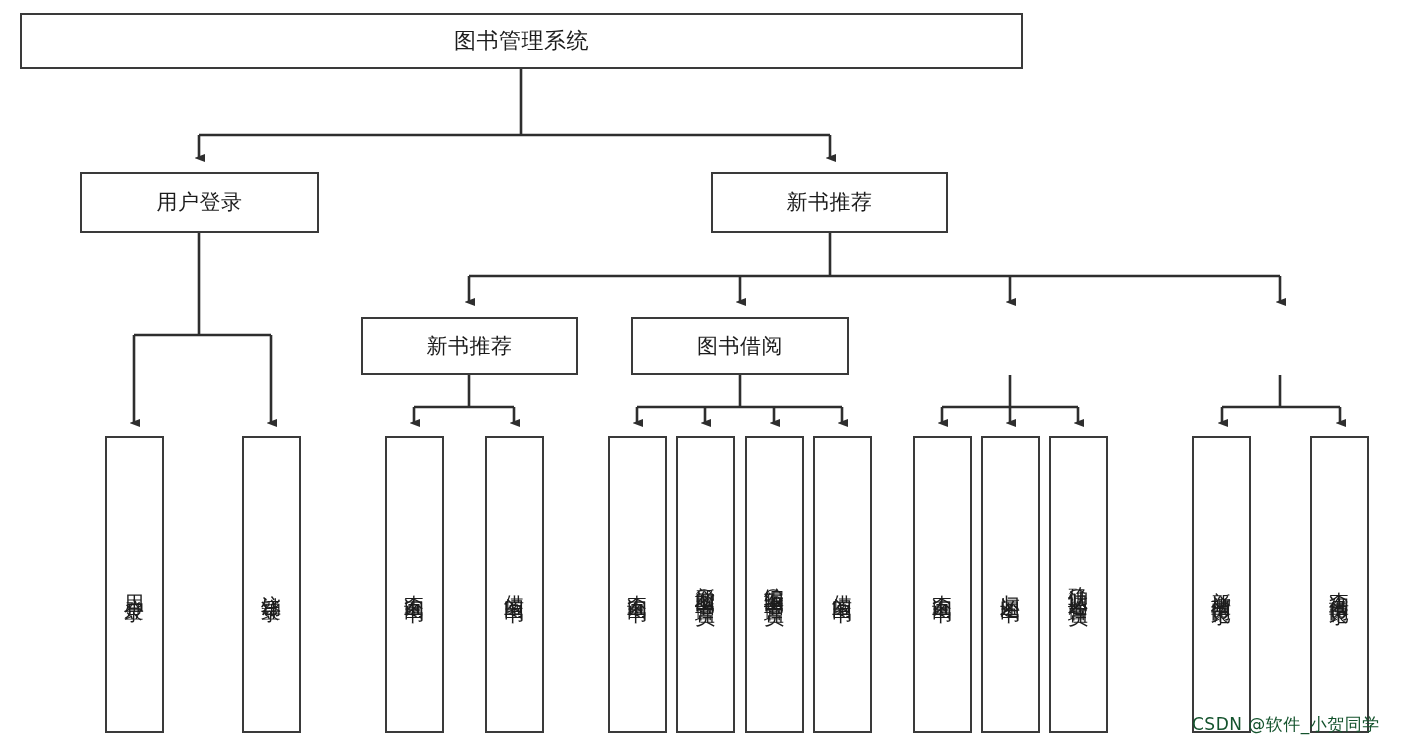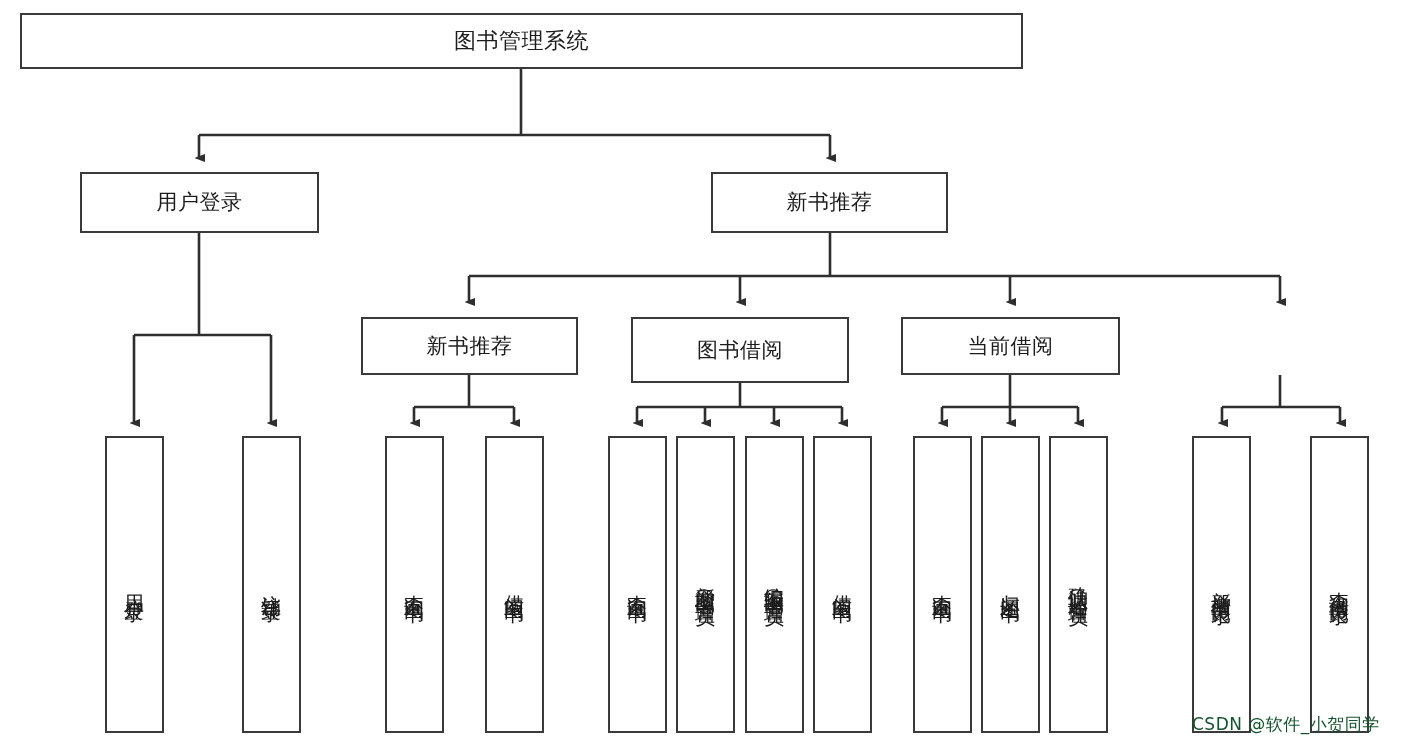--- a/index.html
+++ b/index.html
@@ -129,25 +129,22 @@
   <div class="node h" style="left:80px; top:172px; width:239px; height:61px;">
     <span>用户登录</span>
   </div>
   <div class="node h" style="left:711px; top:172px; width:237px; height:61px;">
     <span>新书推荐</span>
   </div>
 
   <div class="node h" style="left:361px; top:317px; width:217px; height:58px;">
     <span>新书推荐</span>
   </div>
-  <div class="node h" style="left:631px; top:317px; width:218px; height:66px;">
+  <div class="node h" style="left:631px; top:317px; width:218px; height:58px;">
     <span>图书借阅</span>
-  </div>
-  <div class="node h" style="left:901px; top:317px; width:219px; height:58px;">
-    <span>当前借阅</span>
   </div>
 
   <div class="node v" style="left:105px; top:436px; width:59px; height:297px;">
     <span class="vtext">用户登录</span>
   </div>
   <div class="node v" style="left:242px; top:436px; width:59px; height:297px;">
     <span class="vtext">注销登录</span>
   </div>
 
   <div class="node v" style="left:385px; top:436px; width:59px; height:297px;">

